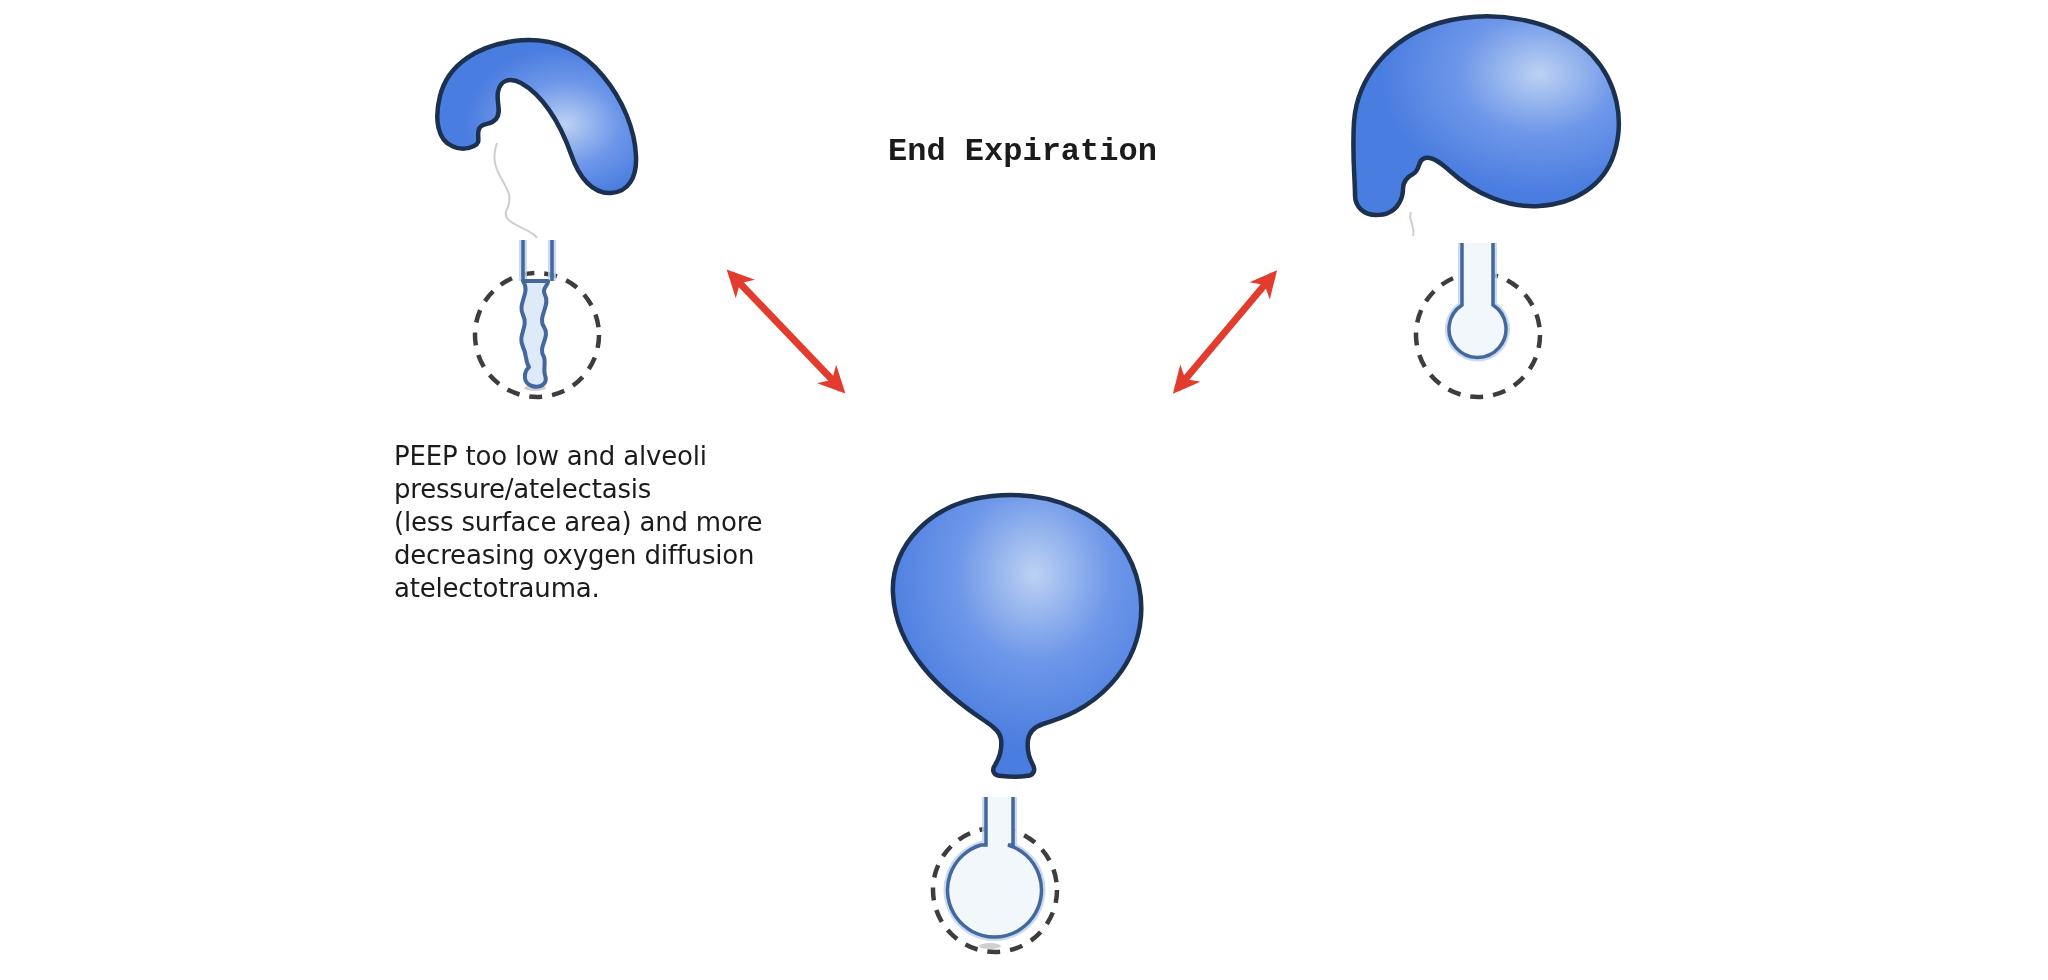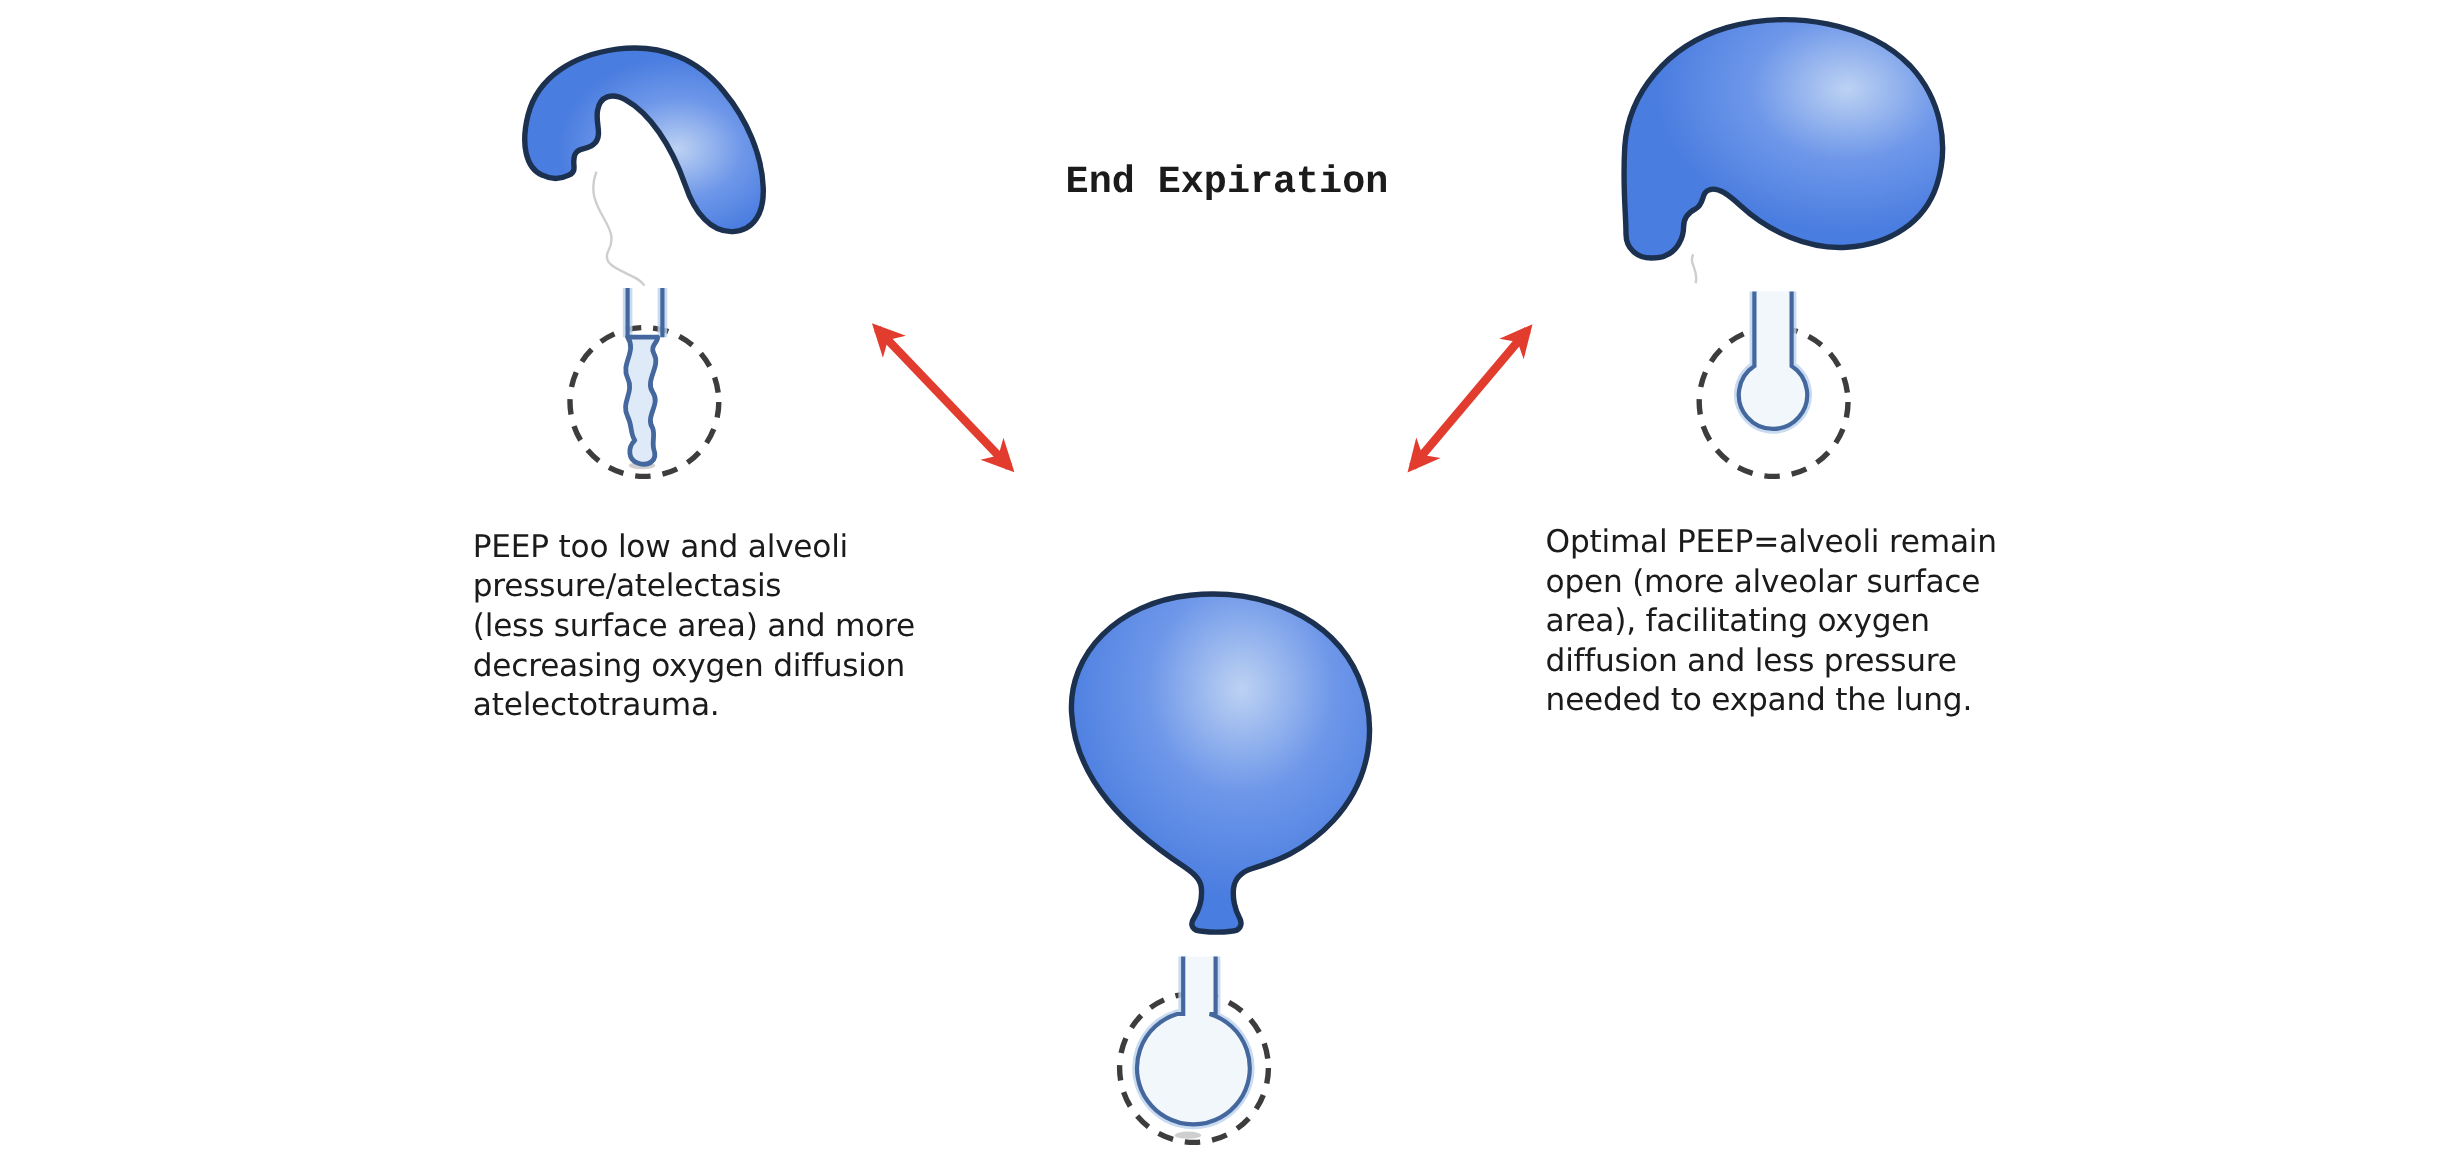--- a/index.html
+++ b/index.html
@@ -20,27 +20,20 @@
   <div class="abs title" style="left:888px;top:133px;font-family:Liberation Mono, monospace;">End Expiration</div>
 
   <div class="abs caption" style="left:394px;top:440px;">
     <div>PEEP too low and alveoli</div>
     <div>pressure/atelectasis</div>
     <div>(less surface area) and more</div>
     <div>decreasing oxygen diffusion</div>
     <div>atelectotrauma.</div>
   </div>
 
-  <div class="abs caption" style="left:1288px;top:436px;">
-    <div>Optimal PEEP=alveoli remain</div>
-    <div>open (more alveolar surface</div>
-    <div>area), facilitating oxygen</div>
-    <div>diffusion and less pressure</div>
-    <div>needed to expand the lung.</div>
-  </div>
 
   <svg class="abs" style="left:430px;top:20px;" width="240" height="195" viewBox="0 0 240 195">
     <defs>
       <radialGradient id="gradDeflated" cx="64%" cy="55%" r="50%">
         <stop offset="0%" stop-color="#bdd2f3"></stop>
         <stop offset="55%" stop-color="#6e97e9"></stop>
         <stop offset="100%" stop-color="#4a7de0"></stop>
       </radialGradient>
     </defs>
     <path d="M 22 126 C 8 120, 4 100, 10 76 C 18 44, 48 26, 84 21 C 122 16, 152 30, 173 56

